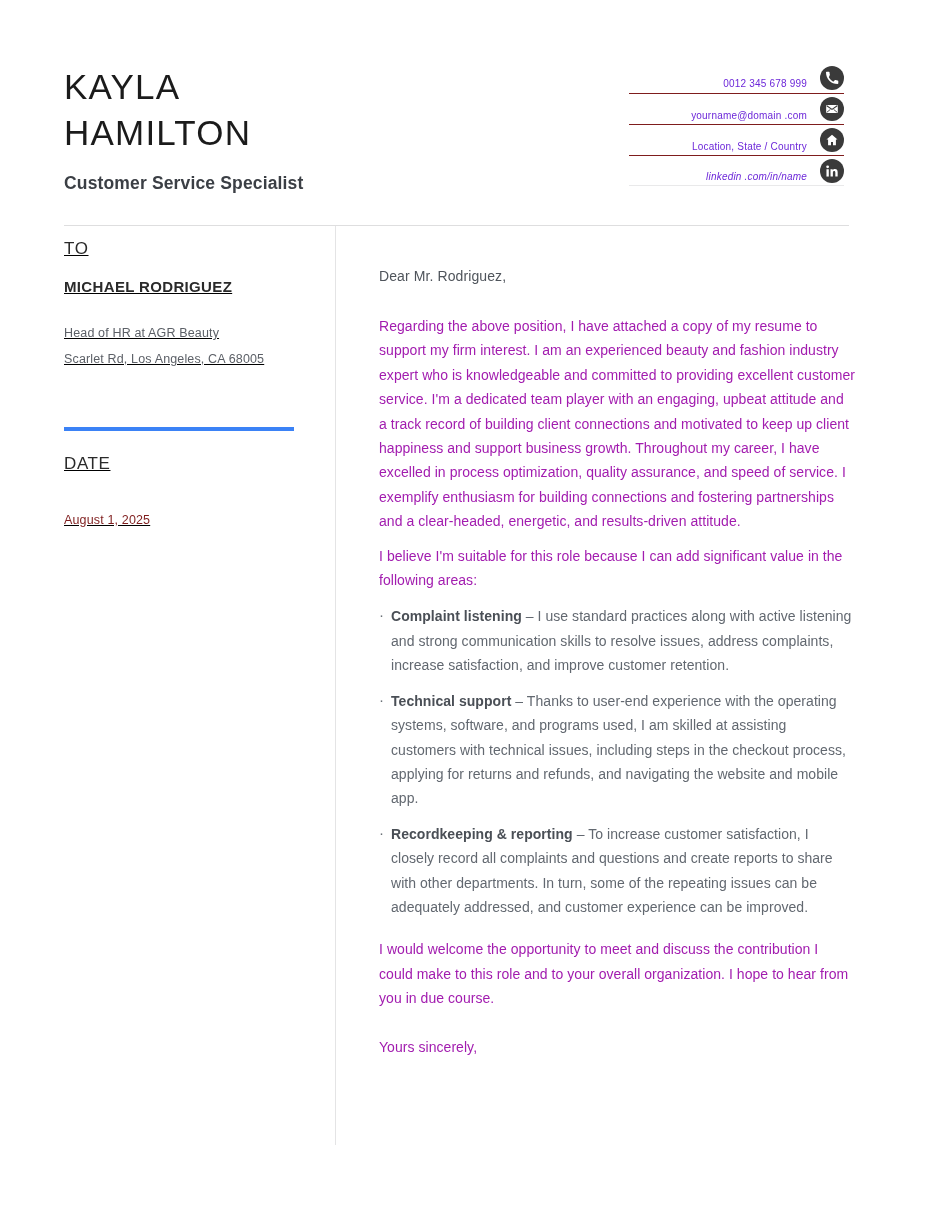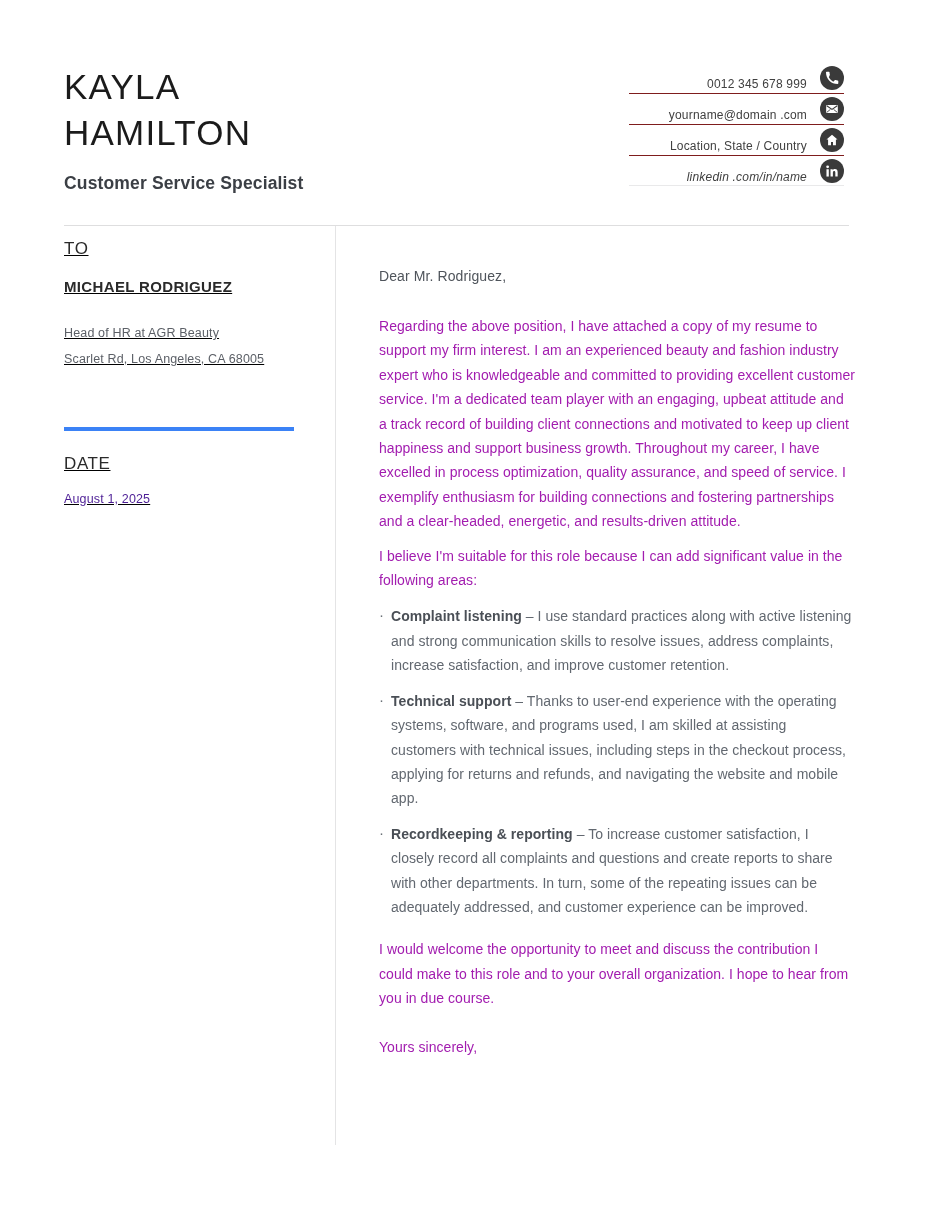--- a/index.html
+++ b/index.html
@@ -71,22 +71,22 @@
     height: 31px;
     display: flex;
     align-items: center;
     justify-content: flex-end;
     border-top: 1px solid #7f1d1d;
   }
   .contact-row:first-child { border-top: none; }
   .contact-list .contact-row:last-child { border-bottom: 1px solid #e9e9ea; font-style: italic; }
 
   .contact-text {
-    font-size: 12px;
-    color: #404040;
+    font-size: 10px;
+    color: #6d28d9;
     letter-spacing: 0.2px;
     white-space: nowrap;
     padding-right: 13px;
     margin-top: 12px;
   }
 
   .contact-icon {
     width: 24px;
     height: 24px;
     border-radius: 50%;
@@ -155,24 +155,24 @@
   .recipient-line.first { margin-top: 27px; }
 
   .date-section {
     margin-top: 58px;
     padding-top: 22px;
     border-top: 4px solid #3b82f6;
     width: 230px;
   }
 
   .date-value {
-    margin-top: 15px;
+    margin-top: 36px;
     font-size: 12.5px;
     line-height: 19px;
-    color: #4c1d95;
+    color: #7f1d1d;
     letter-spacing: 0.15px;
   }
 
   
   .letter {
     position: absolute;
     left: 379px;
     top: 264px;
     width: 476px;
   }

